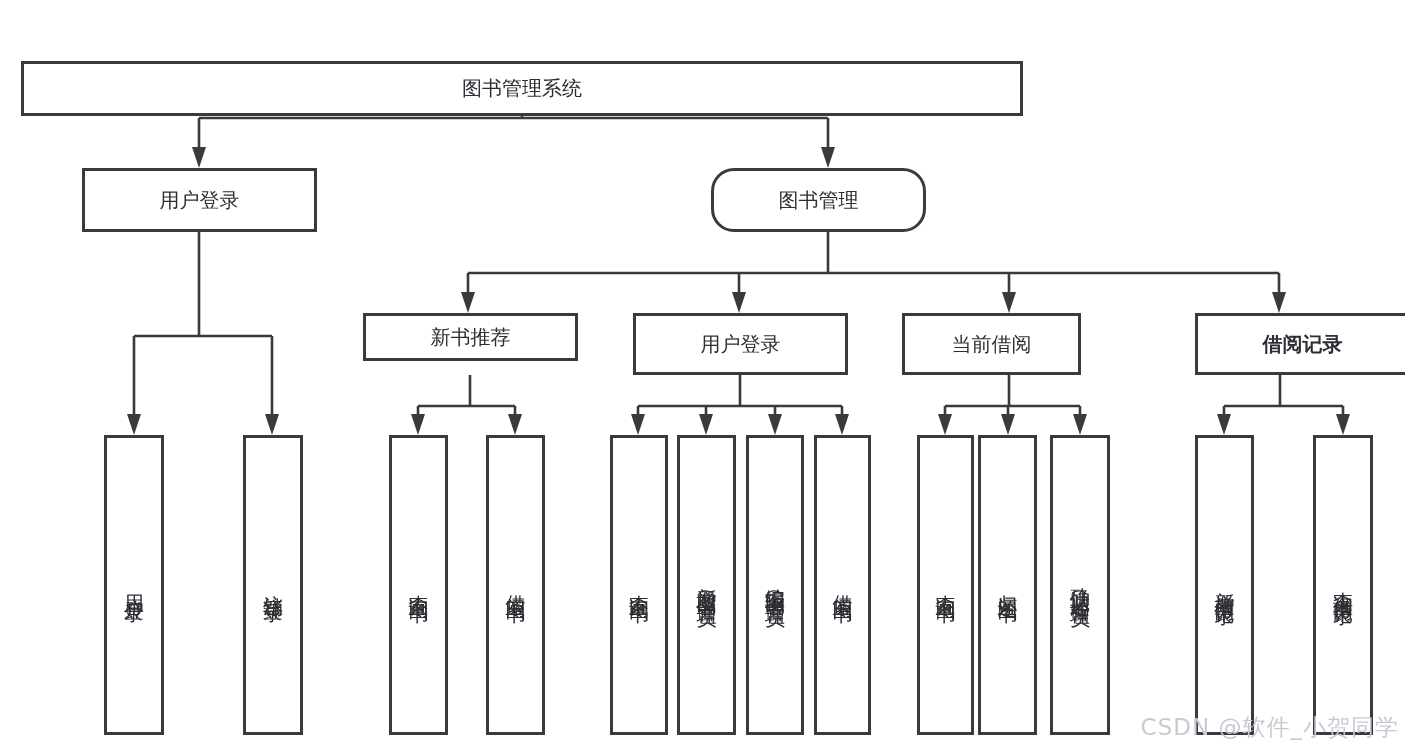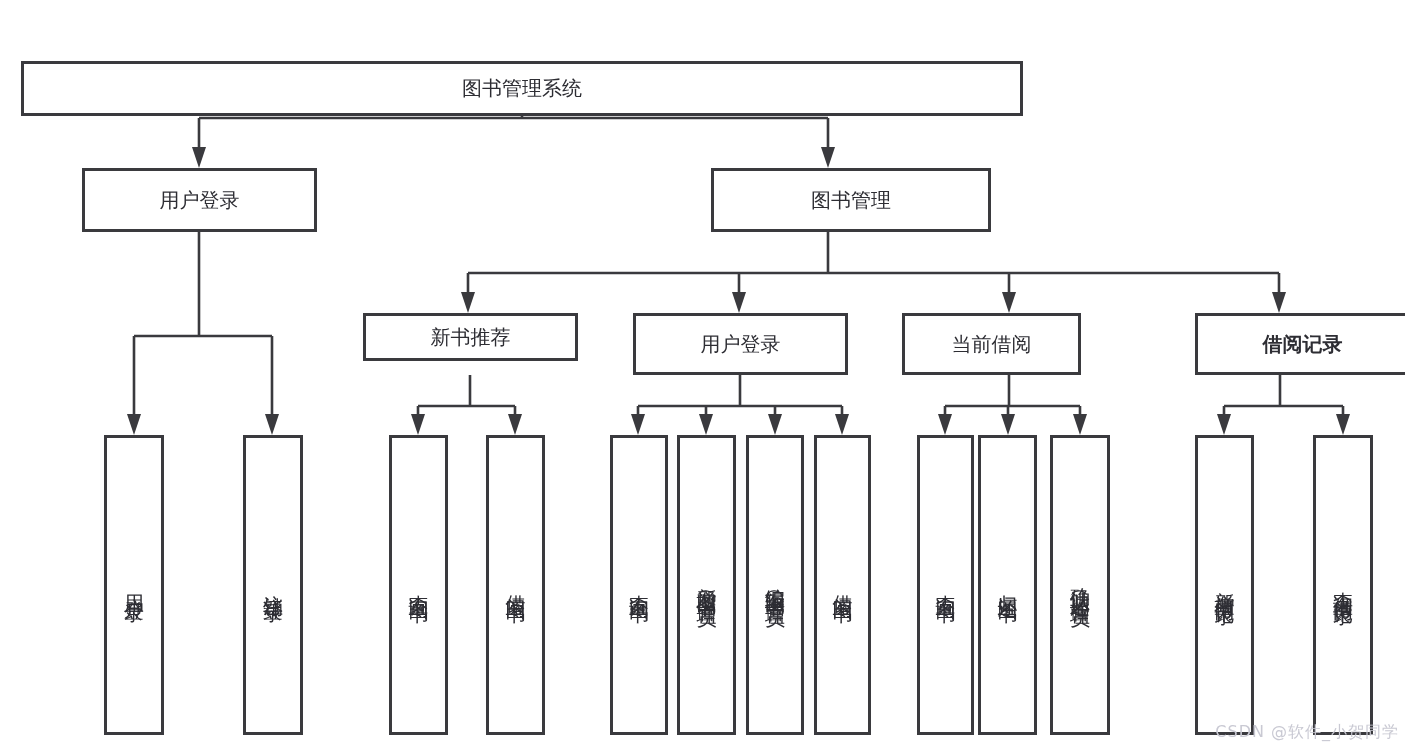--- a/index.html
+++ b/index.html
@@ -15,21 +15,21 @@
     display:flex; align-items:center; justify-content:center;
     color:#2d2d33; font-size:20px; line-height:1.25;
     white-space:nowrap;
   }
   .v-box {
     writing-mode:vertical-rl; text-orientation:mixed;
     letter-spacing:3px; font-size:20px;
   }
   .watermark {
     position:absolute; right:6px; bottom:4px;
-    font-size:16px; color:#c9c9d3; letter-spacing:1px;
+    font-size:23px; color:#c9c9d3; letter-spacing:1px;
     z-index:5;
   }
 </style>
 </head>
 <body>
 
 <div class="stage">
 
   <svg class="wires" viewBox="0 0 1405 747" xmlns="http://www.w3.org/2000/svg">
     <g stroke="#3a3a3e" stroke-width="2.6" fill="none">
@@ -74,21 +74,21 @@
       <polygon points="1073,414 1087,414 1080,435"></polygon>
 
       <polygon points="1217,414 1231,414 1224,435"></polygon>
       <polygon points="1336,414 1350,414 1343,435"></polygon>
     </g>
   </svg>
 
   <div class="box" style="left:21px;top:13px;width:1002px;height:55px;margin-top:48px;">图书管理系统</div>
 
   <div class="box" style="left:82px;top:168px;width:235px;height:64px;">用户登录</div>
-  <div class="box" style="left:711px;top:168px;width:280px;height:64px;">图书管理</div>
+  <div class="box" style="left:711px;top:168px;width:215px;height:64px;border-radius:23px;">图书管理</div>
 
   <div class="box" style="left:363px;top:313px;width:215px;height:48px;">新书推荐</div>
   <div class="box" style="left:633px;top:313px;width:215px;height:62px;">用户登录</div>
   <div class="box" style="left:902px;top:313px;width:179px;height:62px;">当前借阅</div>
   <div class="box" style="left:1195px;top:313px;width:215px;height:62px;font-weight:bold;">借阅记录</div>
 
   <div class="box v-box" style="left:104px;top:435px;width:60px;height:300px;">用户登录</div>
   <div class="box v-box" style="left:243px;top:435px;width:60px;height:300px;">注销登录</div>
 
   <div class="box v-box" style="left:389px;top:435px;width:59px;height:300px;">查询图书</div>

